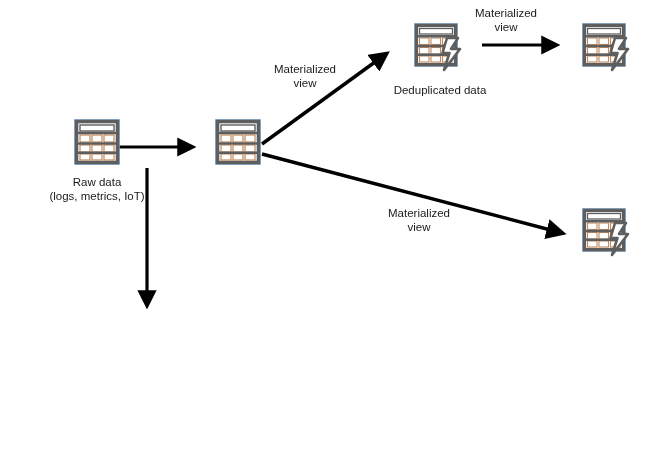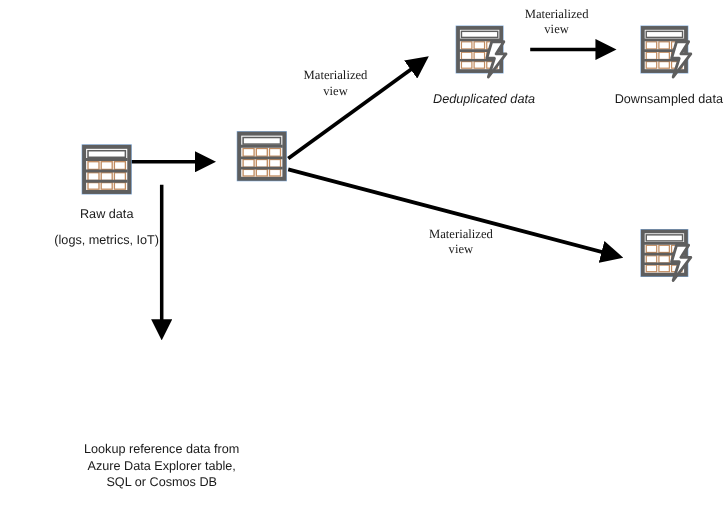--- a/index.html
+++ b/index.html
@@ -43,21 +43,20 @@
     color: #1a1a1a;
     white-space: nowrap;
   }
   .edge-label {
     position: absolute;
     font-size: 11.5px;
     line-height: 14px;
     text-align: center;
     color: #1a1a1a;
     white-space: nowrap;
-    font-family: Liberation Serif, serif;
   }
   .caption {
     position: absolute;
     font-size: 11.5px;
     line-height: 15px;
     text-align: center;
     color: #1a1a1a;
   }
 </style>
 </head>
@@ -76,21 +75,21 @@
 
     <line x1="262" y1="144" x2="386" y2="54" stroke="#000000" stroke-width="3.4" marker-end="url(#ah)"></line>
 
     <line x1="482" y1="45" x2="556" y2="45" stroke="#000000" stroke-width="3.2" marker-end="url(#ah)"></line>
 
     <line x1="262" y1="154" x2="562" y2="233" stroke="#000000" stroke-width="3.4" marker-end="url(#ah)"></line>
 
     <line x1="147" y1="168" x2="147" y2="305" stroke="#000000" stroke-width="3.2" marker-end="url(#ah)"></line>
   </svg>
 
-  <div class="node" style="left:12px; top:130px; width:170px;">
+  <div class="node" style="left:12px; top:118px; width:170px;">
     <span class="node-icon">
       <svg width="48" height="48" viewBox="0 0 48 48">
         <rect x="2" y="2" width="44" height="44" fill="#ffffff" stroke="#7faad9" stroke-width="1.6"></rect>
         <rect x="3.5" y="3.5" width="41" height="41" fill="none" stroke="#5e5e5e" stroke-width="3.6"></rect>
         <rect x="7" y="7" width="34" height="6" fill="#ffffff" stroke="#5e5e5e" stroke-width="1.4"></rect>
         <g stroke="#c08a5e" stroke-width="1.2" fill="#ffffff">
           <rect x="7" y="17" width="10" height="7"></rect>
           <rect x="19" y="17" width="10" height="7"></rect>
           <rect x="31" y="17" width="10" height="7"></rect>
           <rect x="7" y="27" width="10" height="7"></rect>
@@ -101,21 +100,21 @@
           <rect x="31" y="36" width="10" height="6"></rect>
         </g>
         <g stroke="#5e5e5e" stroke-width="2.6">
           <line x1="5" y1="15" x2="43" y2="15"></line>
           <line x1="5" y1="25.5" x2="43" y2="25.5"></line>
           <line x1="5" y1="34.8" x2="43" y2="34.8"></line>
         </g>
       </svg>
     </span>
     <span class="node-label">Raw data</span>
-    <span class="node-label" style="margin-top:10px;">(logs, metrics, IoT)</span>
+    <span class="node-label" style="margin-top:0;">(logs, metrics, IoT)</span>
   </div>
 
   <div class="node" style="left:153px; top:118px; width:170px;">
     <span class="node-icon">
       <svg width="48" height="48" viewBox="0 0 48 48">
         <rect x="2" y="2" width="44" height="44" fill="#ffffff" stroke="#7faad9" stroke-width="1.6"></rect>
         <rect x="3.5" y="3.5" width="41" height="41" fill="none" stroke="#5e5e5e" stroke-width="3.6"></rect>
         <rect x="7" y="7" width="34" height="6" fill="#ffffff" stroke="#5e5e5e" stroke-width="1.4"></rect>
         <g stroke="#c08a5e" stroke-width="1.2" fill="#ffffff">
           <rect x="7" y="17" width="10" height="7"></rect>
@@ -130,21 +129,21 @@
         </g>
         <g stroke="#5e5e5e" stroke-width="2.6">
           <line x1="5" y1="15" x2="43" y2="15"></line>
           <line x1="5" y1="25.5" x2="43" y2="25.5"></line>
           <line x1="5" y1="34.8" x2="43" y2="34.8"></line>
         </g>
       </svg>
     </span>
   </div>
 
-  <div class="node" style="left:345px; top:22px; width:190px;font-style:italic;">
+  <div class="node" style="left:345px; top:22px; width:190px;">
     <span class="node-icon">
       <svg width="54" height="52" viewBox="0 0 54 52">
         <rect x="2" y="2" width="42" height="42" fill="#ffffff" stroke="#7faad9" stroke-width="1.6"></rect>
         <rect x="3.4" y="3.4" width="39.2" height="39.2" fill="none" stroke="#5e5e5e" stroke-width="3.4"></rect>
         <rect x="6.5" y="6.5" width="33" height="5.5" fill="#ffffff" stroke="#5e5e5e" stroke-width="1.3"></rect>
         <g stroke="#c08a5e" stroke-width="1.1" fill="#ffffff">
           <rect x="6.5" y="16" width="9.5" height="6.5"></rect>
           <rect x="18" y="16" width="9.5" height="6.5"></rect>
           <rect x="29.5" y="16" width="9.5" height="6.5"></rect>
           <rect x="6.5" y="25.5" width="9.5" height="6.5"></rect>
@@ -183,21 +182,20 @@
           <rect x="29.5" y="34" width="9.5" height="6"></rect>
         </g>
         <g stroke="#5e5e5e" stroke-width="2.4">
           <line x1="4.5" y1="14.2" x2="41.5" y2="14.2"></line>
           <line x1="4.5" y1="24" x2="41.5" y2="24"></line>
           <line x1="4.5" y1="32.8" x2="41.5" y2="32.8"></line>
         </g>
         <path d="M34 16 L45 16 L38 27 L47 27 L31 48 L36.5 31 L29.5 31 Z" fill="#ffffff" stroke="#5e5e5e" stroke-width="2.6" stroke-linejoin="round"></path>
       </svg>
     </span>
-    <span class="node-label">Downsampled data</span>
   </div>
 
   <div class="node" style="left:513px; top:207px; width:190px;">
     <span class="node-icon">
       <svg width="54" height="52" viewBox="0 0 54 52">
         <rect x="2" y="2" width="42" height="42" fill="#ffffff" stroke="#7faad9" stroke-width="1.6"></rect>
         <rect x="3.4" y="3.4" width="39.2" height="39.2" fill="none" stroke="#5e5e5e" stroke-width="3.4"></rect>
         <rect x="6.5" y="6.5" width="33" height="5.5" fill="#ffffff" stroke="#5e5e5e" stroke-width="1.3"></rect>
         <g stroke="#c08a5e" stroke-width="1.1" fill="#ffffff">
           <rect x="6.5" y="16" width="9.5" height="6.5"></rect>
@@ -214,25 +212,20 @@
           <line x1="4.5" y1="14.2" x2="41.5" y2="14.2"></line>
           <line x1="4.5" y1="24" x2="41.5" y2="24"></line>
           <line x1="4.5" y1="32.8" x2="41.5" y2="32.8"></line>
         </g>
         <path d="M34 16 L45 16 L38 27 L47 27 L31 48 L36.5 31 L29.5 31 Z" fill="#ffffff" stroke="#5e5e5e" stroke-width="2.6" stroke-linejoin="round"></path>
       </svg>
     </span>
   </div>
 
 
-  <div class="caption" style="left:57px; top:402px; width:180px;">
-    <div>Lookup reference data from</div>
-    <div>Azure Data Explorer table,</div>
-    <div>SQL or Cosmos DB</div>
-  </div>
 
   <div class="edge-label" style="left:259px; top:62px; width:92px;">
     <div>Materialized</div>
     <div>view</div>
   </div>
 
   <div class="edge-label" style="left:460px; top:6px; width:92px;">
     <div>Materialized</div>
     <div>view</div>
   </div>

